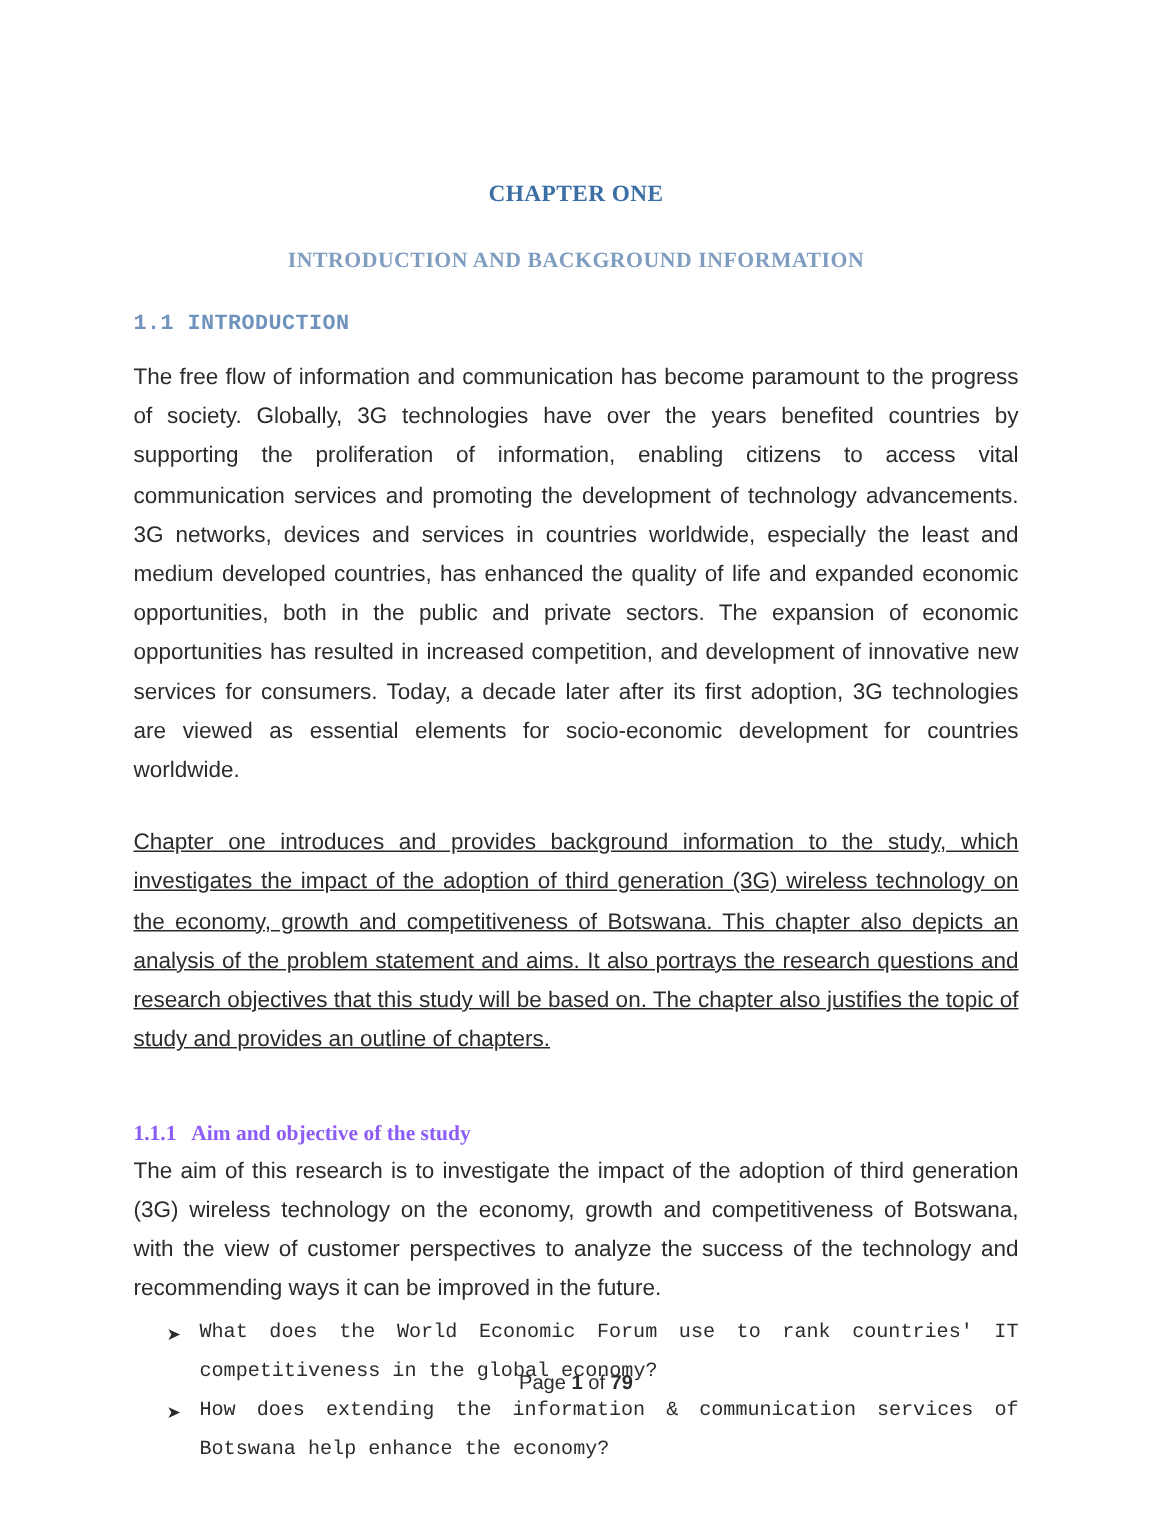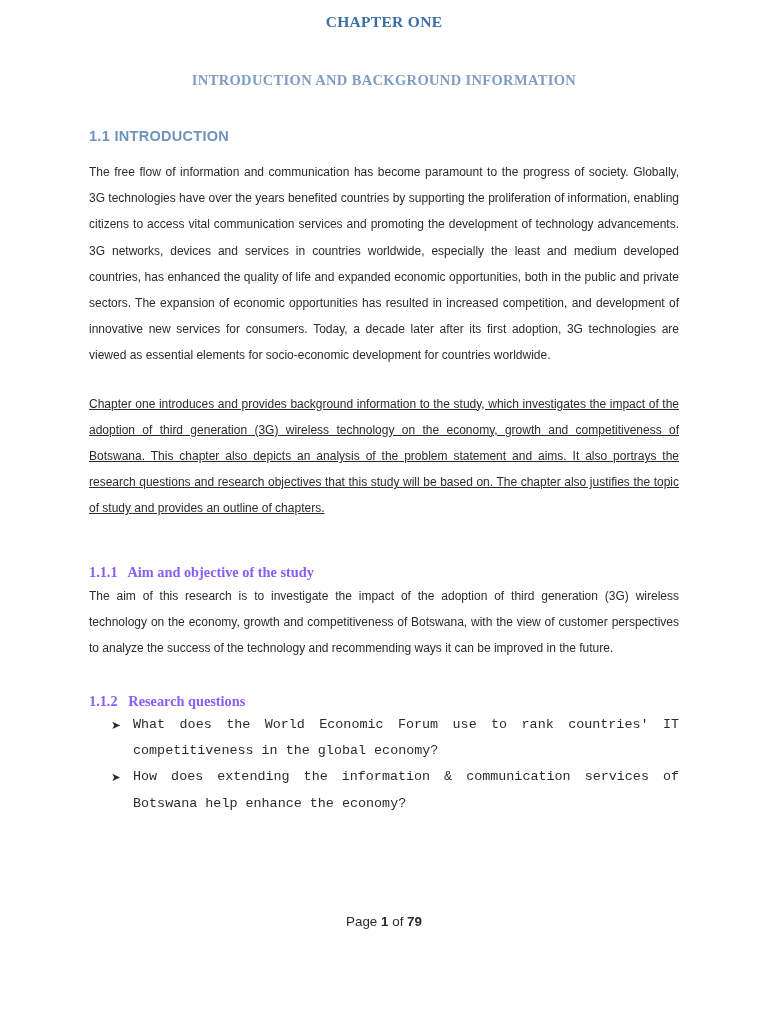--- a/index.html
+++ b/index.html
@@ -24,36 +24,37 @@
     width: 590px;
   }
   
   .chapter-title {
     font-family: "Liberation Serif", serif;
     font-weight: bold;
     font-size: 15.5px;
     letter-spacing: 0.3px;
     color: #3a6ea5;
     text-align: center;
-    margin: 13px;
+    margin: 0;
+    padding-top: 121px;
     line-height: 1.1;
   }
   .chapter-subtitle {
     font-family: "Liberation Serif", serif;
     font-weight: bold;
     font-size: 14.5px;
     letter-spacing: 0.35px;
     color: #7f9dc0;
     text-align: center;
-    margin: 14px;
+    margin: 0;
     padding-top: 29px;
     line-height: 1.1;
   }
   .h-section {
-    font-family: Liberation Sans, sans-serif;
+    font-family: Liberation Mono, monospace;
     font-weight: bold;
     font-size: 14.5px;
     letter-spacing: 0.3px;
     color: #6f93bd;
     margin: 0;
     padding-top: 26px;
     line-height: 1.1;
   }
   .h-sub {
     font-family: "Liberation Serif", serif;
@@ -63,21 +64,21 @@
     margin: 0;
     line-height: 1.15;
     white-space: pre;
   }
   .h-sub-111 { padding-top: 42px; }
   .h-sub-112 { padding-top: 31px; }
 
   
   .para {
     font-family: "Liberation Sans", sans-serif;
-    font-size: 12px;
+    font-size: 15px;
     color: #2b2b2b;
     text-align: justify;
     text-justify: inter-word;
     line-height: 26.2px;
     margin: 0;
   }
   .para-1 { padding-top: 14px; }
   .para-2 { padding-top: 22px; text-decoration: underline; }
   .para-3 { padding-top: 3px; }
 
@@ -137,21 +138,20 @@
     <h3 class="h-section">1.1 INTRODUCTION</h3>
 
     <p class="para para-1">The free flow of information and communication has become paramount to the progress of society. Globally, 3G technologies have over the years benefited countries by supporting the proliferation of information, enabling citizens to access vital communication services and promoting the development of technology advancements. 3G networks, devices and services in countries worldwide, especially the least and medium developed countries, has enhanced the quality of life and expanded economic opportunities, both in the public and private sectors. The expansion of economic opportunities has resulted in increased competition, and development of innovative new services for consumers. Today, a decade later after its first adoption, 3G technologies are viewed as essential elements for socio-economic development for countries worldwide.</p>
 
     <p class="para para-2">Chapter one introduces and provides background information to the study, which investigates the impact of the adoption of third generation (3G) wireless technology on the economy, growth and competitiveness of Botswana. This chapter also depicts an analysis of the problem statement and aims. It also portrays the research questions and research objectives that this study will be based on. The chapter also justifies the topic of study and provides an outline of chapters.</p>
 
     <h4 class="h-sub h-sub-111">1.1.1   Aim and objective of the study</h4>
 
     <p class="para para-3">The aim of this research is to investigate the impact of the adoption of third generation (3G) wireless technology on the economy, growth and competitiveness of Botswana, with the view of customer perspectives to analyze the success of the technology and recommending ways it can be improved in the future.</p>
 
-    <h4 class="h-sub h-sub-112">1.1.2   Research questions</h4>
 
     <ul class="bullet-list">
       <li class="bullet-item">
         <span class="marker">➤</span>
         <span class="btext">What does the World Economic Forum use to rank countries' IT competitiveness in the global economy?</span>
       </li>
       <li class="bullet-item">
         <span class="marker">➤</span>
         <span class="btext">How does extending the information &amp; communication services of Botswana help enhance the economy?</span>
       </li>

